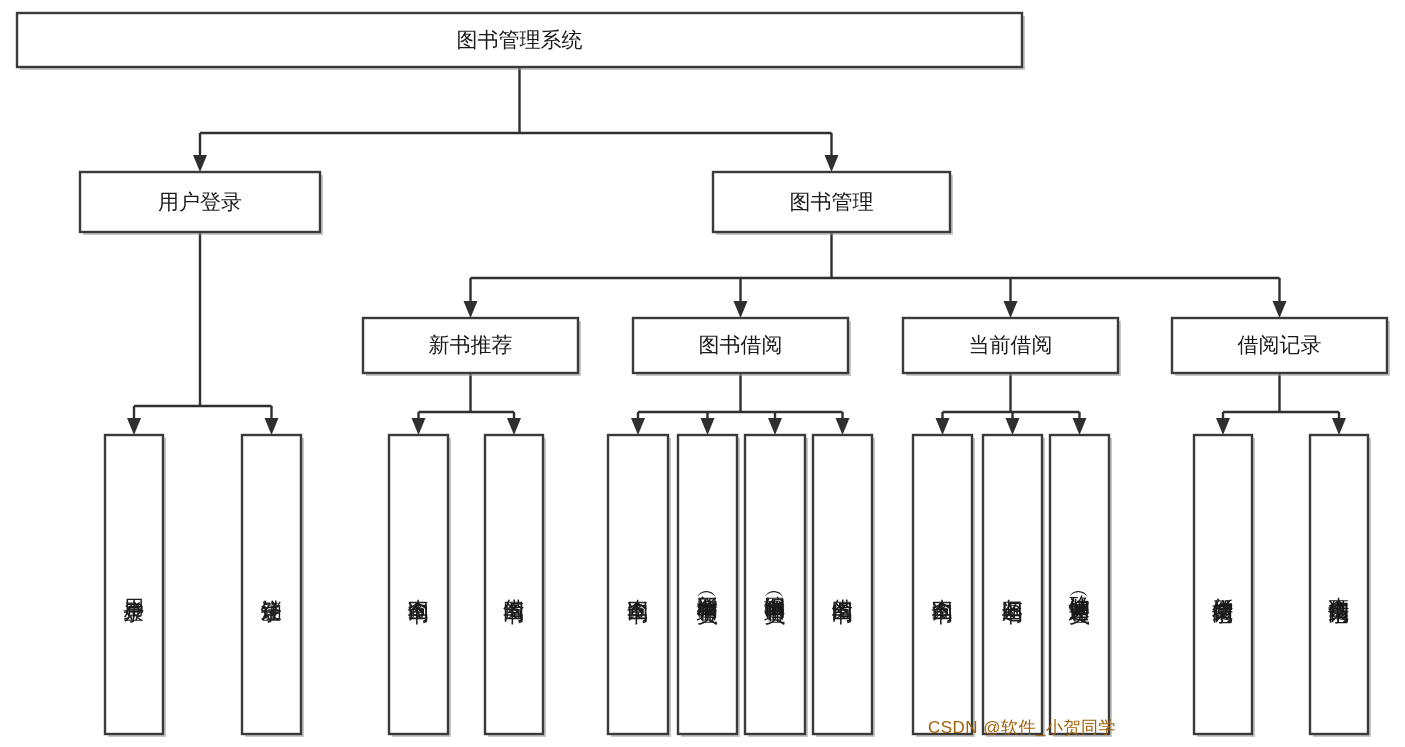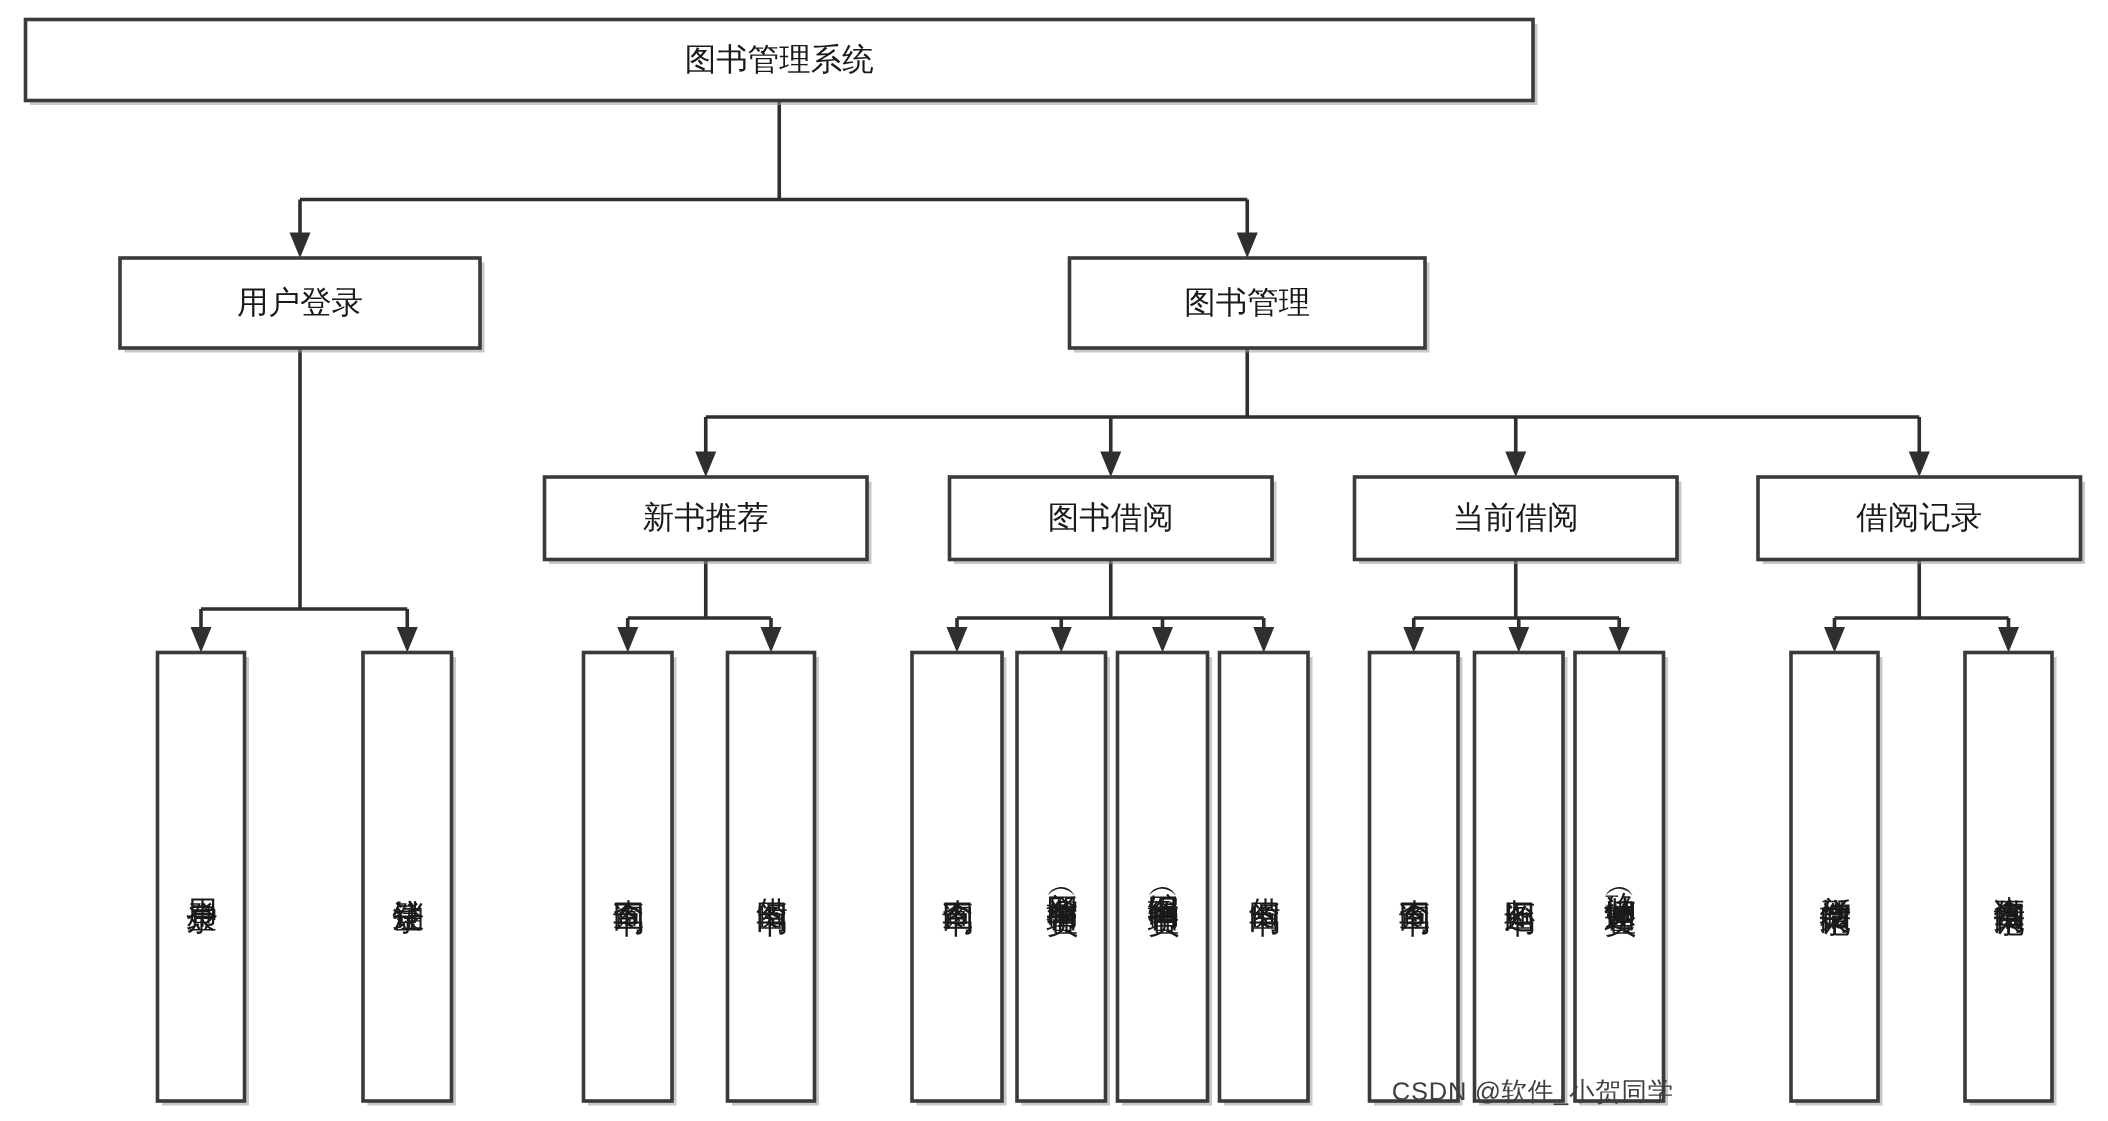--- a/index.html
+++ b/index.html
@@ -71,21 +71,21 @@
     letter-spacing: 1.5px;
     white-space: nowrap;
     text-align: center;
   }
   #watermark {
     position: absolute;
     right: 8px;
     bottom: 8px;
     font-family: "Liberation Sans", "DejaVu Sans", sans-serif;
     font-size: 17px;
-    color: #404040;
+    color: #a16207;
     letter-spacing: 0.5px;
     user-select: none;
   }
 </style>
 </head>
 <body>
 
 <div id="diagram-root">
   <svg id="diagram-svg" viewBox="0 0 1405 747">
     <g id="edges-layer">

